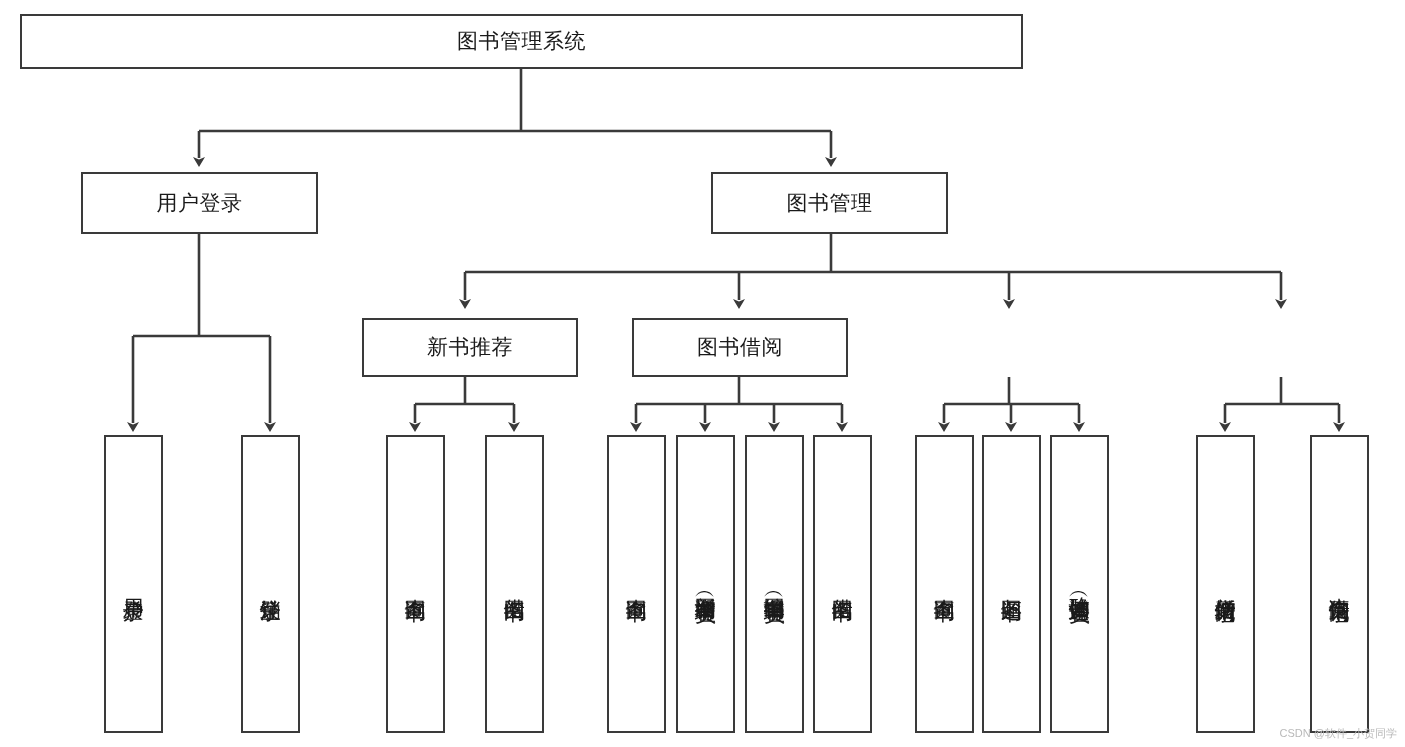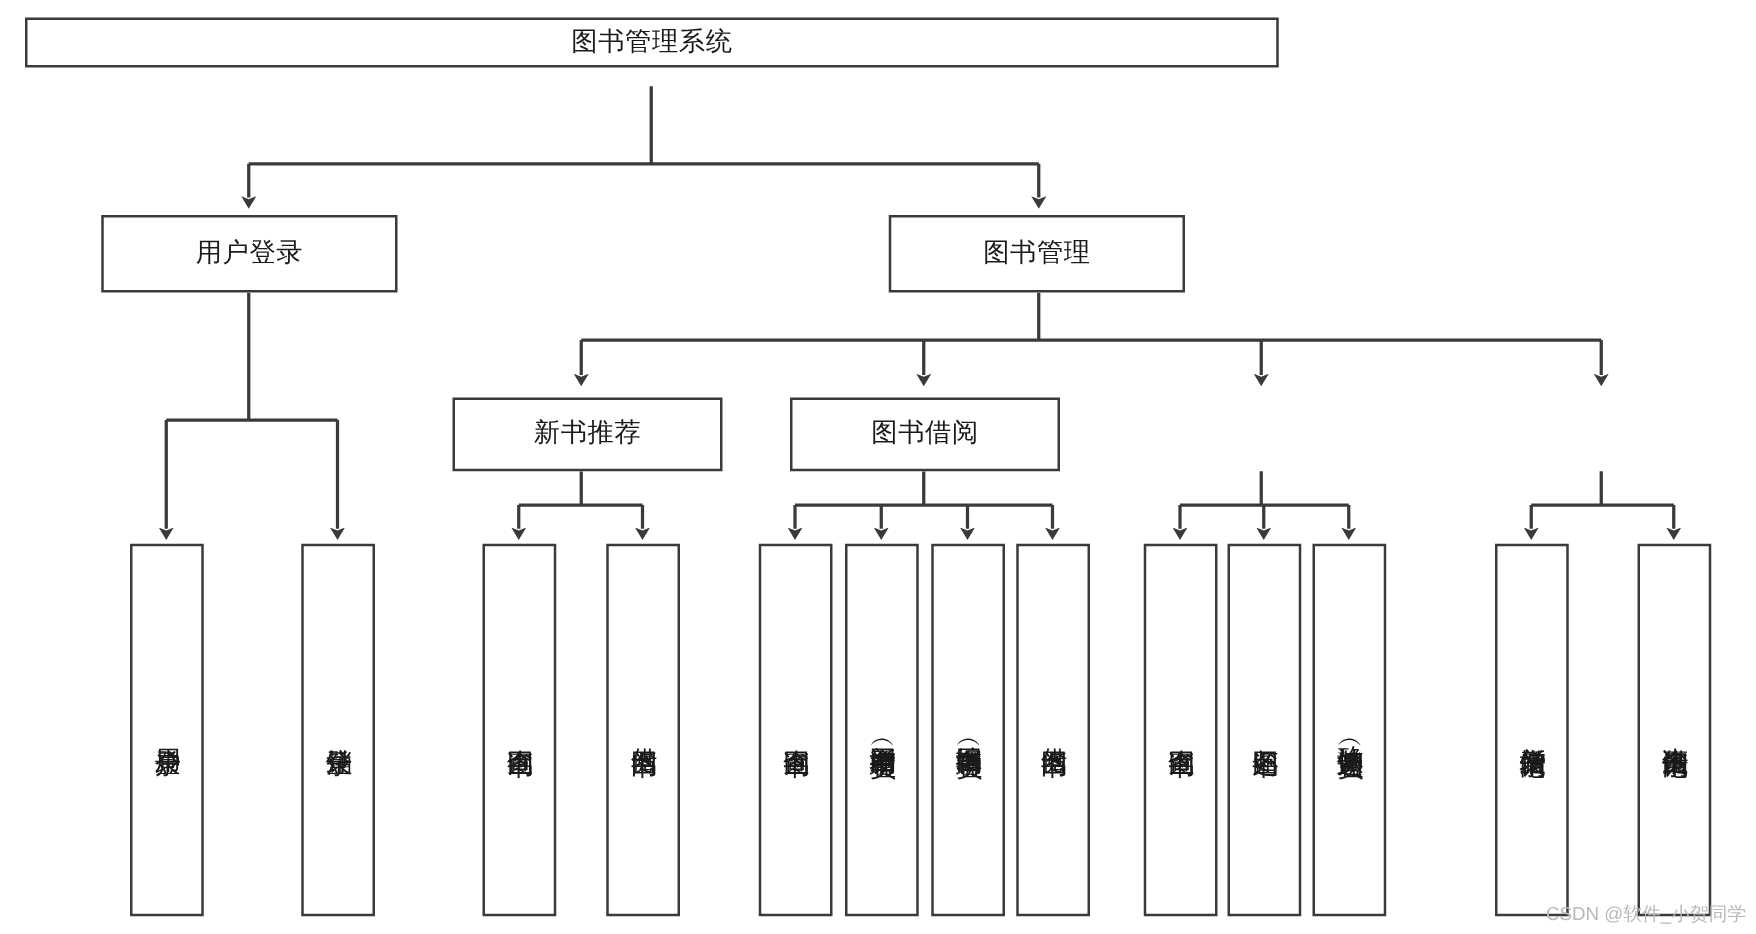--- a/index.html
+++ b/index.html
@@ -52,21 +52,21 @@
     text-orientation: upright;
     font-size: 21px;
     line-height: 1.12;
     letter-spacing: 1px;
     max-height: 275px;
   }
   #watermark {
     position: absolute;
     right: 8px;
     bottom: 6px;
-    font-size: 15px;
+    font-size: 11px;
     color: #b9b9b9;
     white-space: nowrap;
     font-family: "Liberation Sans", "DejaVu Sans", sans-serif;
   }
 </style>
 </head>
 <body>
 
 <div id="canvas">
 
@@ -113,21 +113,21 @@
       <path d="M1011,404 L1011,423" marker-end="url(#arw)"></path>
       <path d="M1079,404 L1079,423" marker-end="url(#arw)"></path>
 
       <path d="M1281,377 L1281,404"></path>
       <path d="M1225,404 L1339,404"></path>
       <path d="M1225,404 L1225,423" marker-end="url(#arw)"></path>
       <path d="M1339,404 L1339,423" marker-end="url(#arw)"></path>
     </g>
   </svg>
 
-  <div class="node horiz" style="left:20px; top:14px; width:1003px; height:40px;">
+  <div class="node horiz" style="left:20px; top:14px; width:1003px; height:55px;">
     <span class="label">图书管理系统</span>
   </div>
 
   <div class="node horiz" style="left:81px; top:172px; width:237px; height:62px;">
     <span class="label">用户登录</span>
   </div>
   <div class="node horiz" style="left:711px; top:172px; width:237px; height:62px;">
     <span class="label">图书管理</span>
   </div>
 

